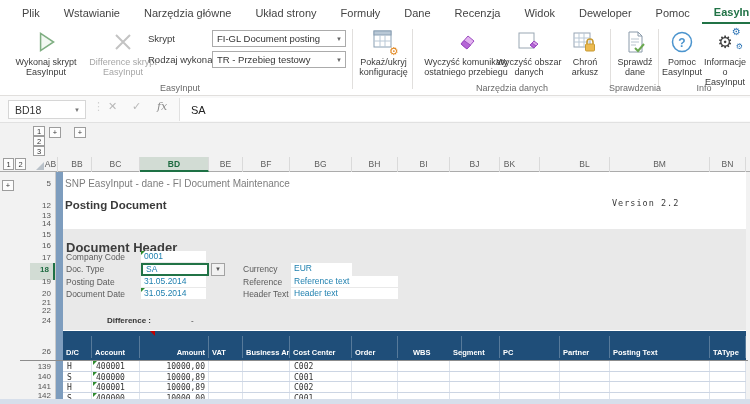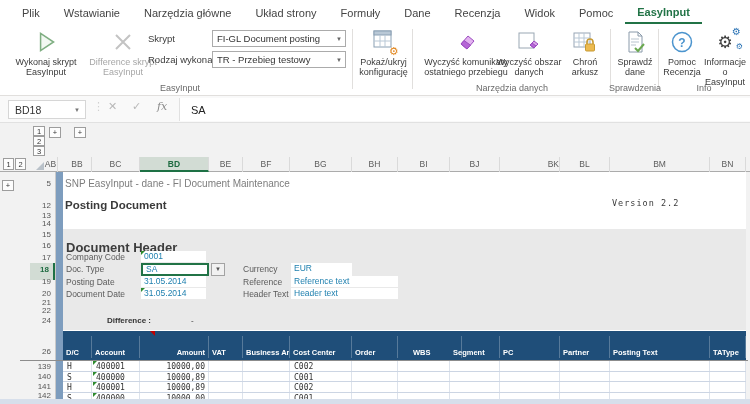--- a/index.html
+++ b/index.html
@@ -94,20 +94,21 @@
 
   <div class="tabbar" id="tabbar">
       <div class="tab">Plik</div>
       <div class="tab">Wstawianie</div>
       <div class="tab">Narzędzia główne</div>
       <div class="tab">Układ strony</div>
       <div class="tab">Formuły</div>
       <div class="tab">Dane</div>
       <div class="tab">Recenzja</div>
       <div class="tab">Widok</div>
+      <div class="tab">Deweloper</div>
       <div class="tab">Pomoc</div>
       <div class="tab active">EasyInput</div>
     </div>
 
   <div class="ribbon">
 
     <div class="rbtn" style="left:6px;width:80px;">
       <div class="ric">
         <svg width="26" height="26" viewBox="0 0 24 24">
             <path d="M7 4 L19 12 L7 20 Z" fill="#f2f8f2" stroke="#7fae82" stroke-width="1.4"></path>
@@ -214,21 +215,21 @@
 
     <div class="rsep" style="left:658px;"></div>
 
     <div class="rbtn" style="left:660px;width:44px;">
       <div class="ric">
         <svg width="24" height="24" viewBox="0 0 24 24">
             <circle cx="12" cy="12" r="9.5" fill="#fff" stroke="#4b94ce" stroke-width="1.5"></circle>
             <text x="12" y="16.5" text-anchor="middle" font-size="12" font-weight="bold" fill="#4b94ce" font-family="sans-serif">?</text>
           </svg>
       </div>
-      <div class="rlb">Pomoc Recenzja</div>
+      <div class="rlb">Pomoc EasyInput</div>
     </div>
 
     <div class="rbtn" style="left:702px;width:46px;">
       <div class="ric">
         <span class="icwrap" style="width:24px;height:22px;display:inline-flex;align-items:center;justify-content:center;">
           <span class="gear-big">⚙</span>
           <span class="gear-b1">⚙</span>
           <span class="gear-b2">⚙</span>
         </span>
       </div>
@@ -270,21 +271,21 @@
   <div class="chcell" style="left: 44px; width: 14px;">AB</div>
       <div class="chcell" style="left: 63px; width: 29px;">BB</div>
       <div class="chcell" style="left: 92px; width: 48px;">BC</div>
       <div class="chcell sel" style="left: 140px; width: 69px;">BD</div>
       <div class="chcell" style="left: 209px; width: 34px;">BE</div>
       <div class="chcell" style="left: 243px; width: 47px;">BF</div>
       <div class="chcell" style="left: 290px; width: 62px;">BG</div>
       <div class="chcell" style="left: 352px; width: 46px;">BH</div>
       <div class="chcell" style="left: 398px; width: 52px;">BI</div>
       <div class="chcell" style="left: 450px; width: 50px;">BJ</div>
-      <div class="chcell" style="left: 500px; width: 60px; text-align: right;">BK</div>
+      <div class="chcell" style="left: 480px; width: 60px;">BK</div>
       <div class="chcell" style="left: 560px; width: 50px;">BL</div>
       <div class="chcell" style="left: 610px; width: 100px;">BM</div>
       <div class="chcell" style="left: 710px; width: 36px;">BN</div>
     </div>
 
   <div class="grid">
     <div class="outgutter">
       <div class="obox" style="left:2px;top:8px;height:11px;">+</div>
     </div>
     <div class="rowgutter" id="rowgutter">

